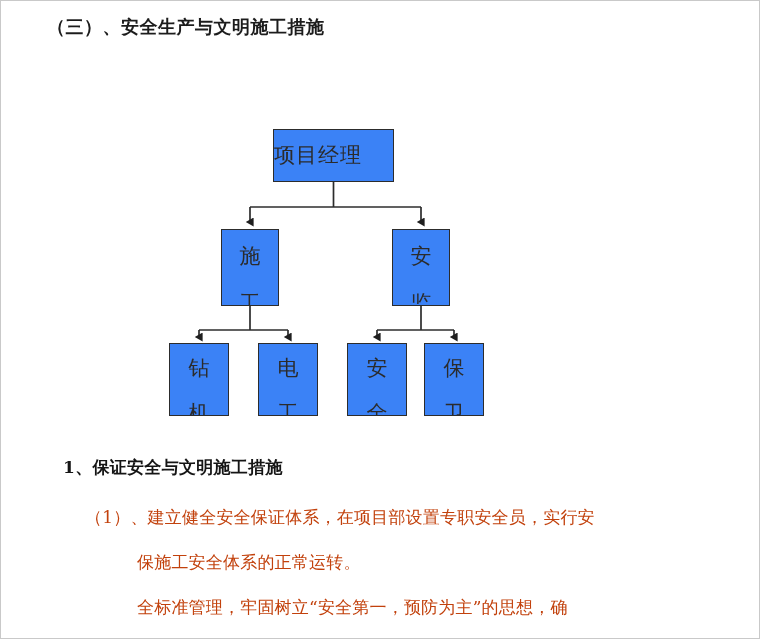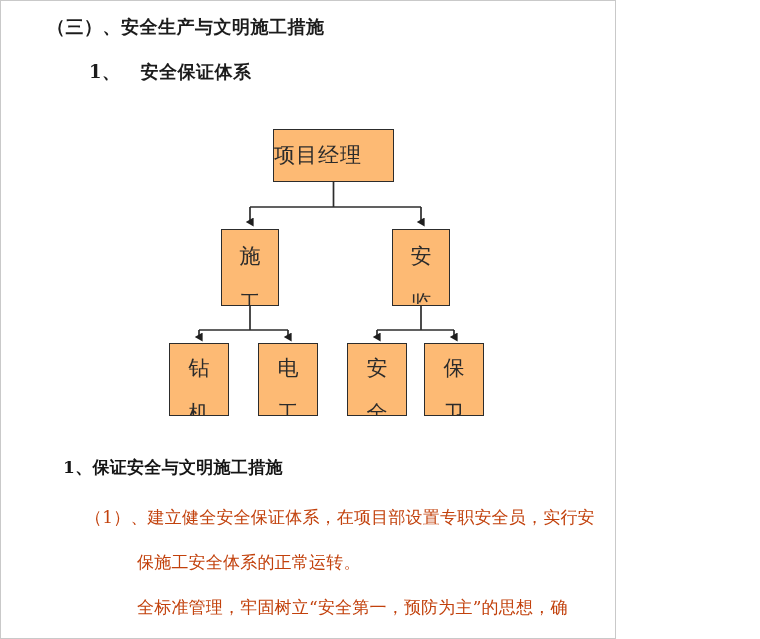--- a/index.html
+++ b/index.html
@@ -7,21 +7,21 @@
     margin: 0;
     padding: 0;
     background: #ffffff;
   }
   body {
     font-family: "DejaVu Serif", "Liberation Serif", serif;
     color: #1a1a1a;
   }
   #page {
     position: relative;
-    width: 616px;
+    width: 760px;
     height: 639px;
     box-sizing: border-box;
     background: #ffffff;
     border: 1px solid #c9c9c9;
     overflow: hidden;
   }
 
   
   .h-section {
     position: absolute;
@@ -80,21 +80,21 @@
     left: 0;
     top: 0;
     width: 760px;
     height: 639px;
     pointer-events: none;
   }
   .node {
     position: absolute;
     box-sizing: border-box;
     border: 1.6px solid #2c2c2c;
-    background: #fdba74;
+    background: #3b82f6;
     overflow: hidden;
   }
   .node-label {
     font-family: "DejaVu Serif", "Liberation Serif", serif;
     color: #2b2b2b;
     text-align: center;
     white-space: nowrap;
   }
 
   
@@ -149,23 +149,20 @@
   }
   .vstack .ch { display: block; }
 </style>
 </head>
 <body>
 
 <div id="page">
 
   <div class="h-section">（三）、安全生产与文明施工措施</div>
 
-  <div class="h-sub">
-    <span class="num">1、</span><span>安全保证体系</span>
-  </div>
 
   <svg id="orgchart" viewBox="0 0 760 639">
     <defs>
       <marker id="arrow" markerWidth="9" markerHeight="9" refX="4.5" refY="4.2" orient="auto" markerUnits="userSpaceOnUse">
         <path d="M0,0.6 L9,0.6 L4.5,8.4 z" fill="#1f1f1f"></path>
       </marker>
     </defs>
 
     <line x1="332.5" y1="181" x2="332.5" y2="206" stroke="#2c2c2c" stroke-width="1.7"></line>
     <line x1="249" y1="206" x2="420" y2="206" stroke="#2c2c2c" stroke-width="1.7"></line>

